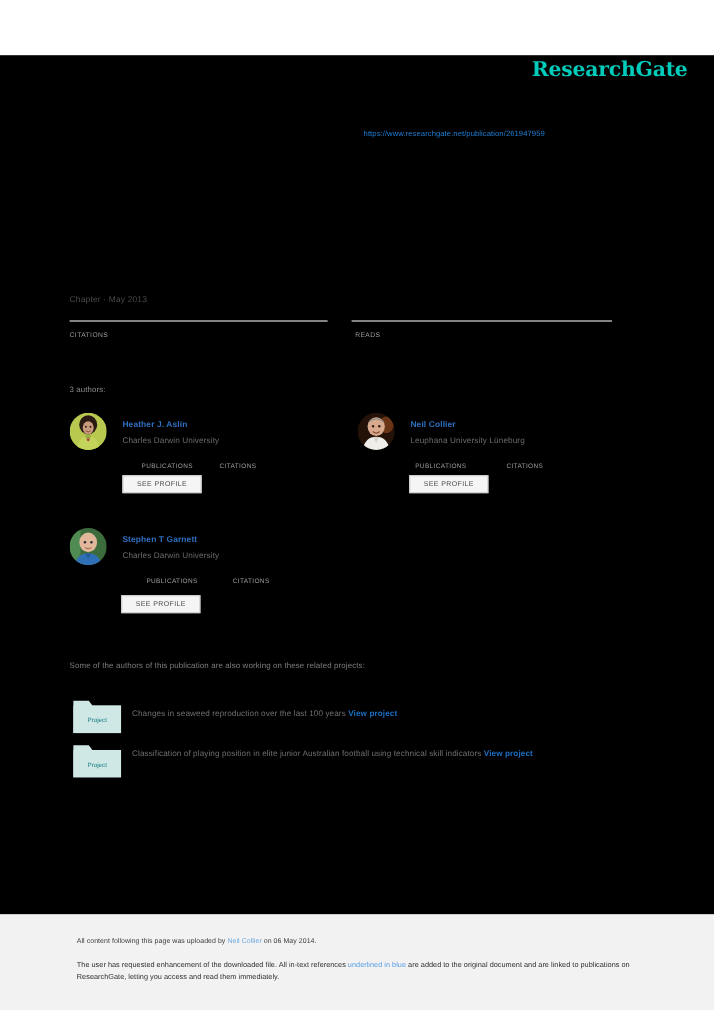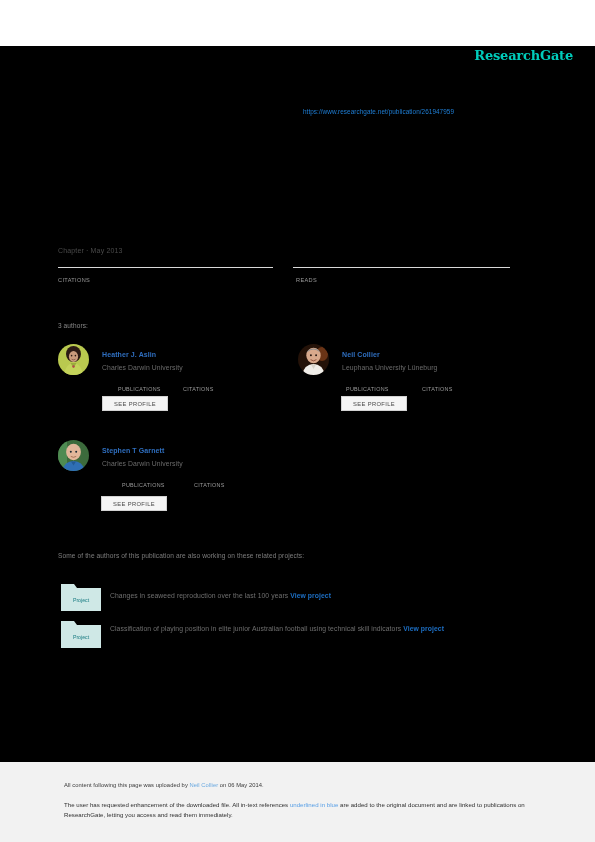--- a/index.html
+++ b/index.html
@@ -44,21 +44,21 @@
     background: #f2f2f2;
   }
 
   
   .rg-logo {
     position: absolute;
     right: 22px;
     top: 48px;
     font-family: "DejaVu Serif", serif;
     font-weight: bold;
-    font-size: 13px;
+    font-size: 17px;
     letter-spacing: -0.2px;
     color: #00ccbb;
     white-space: nowrap;
   }
   .rg-url {
     position: absolute;
     left: 303px;
     top: 108px;
     font-size: 6.4px;
     color: #1f7fd6;

